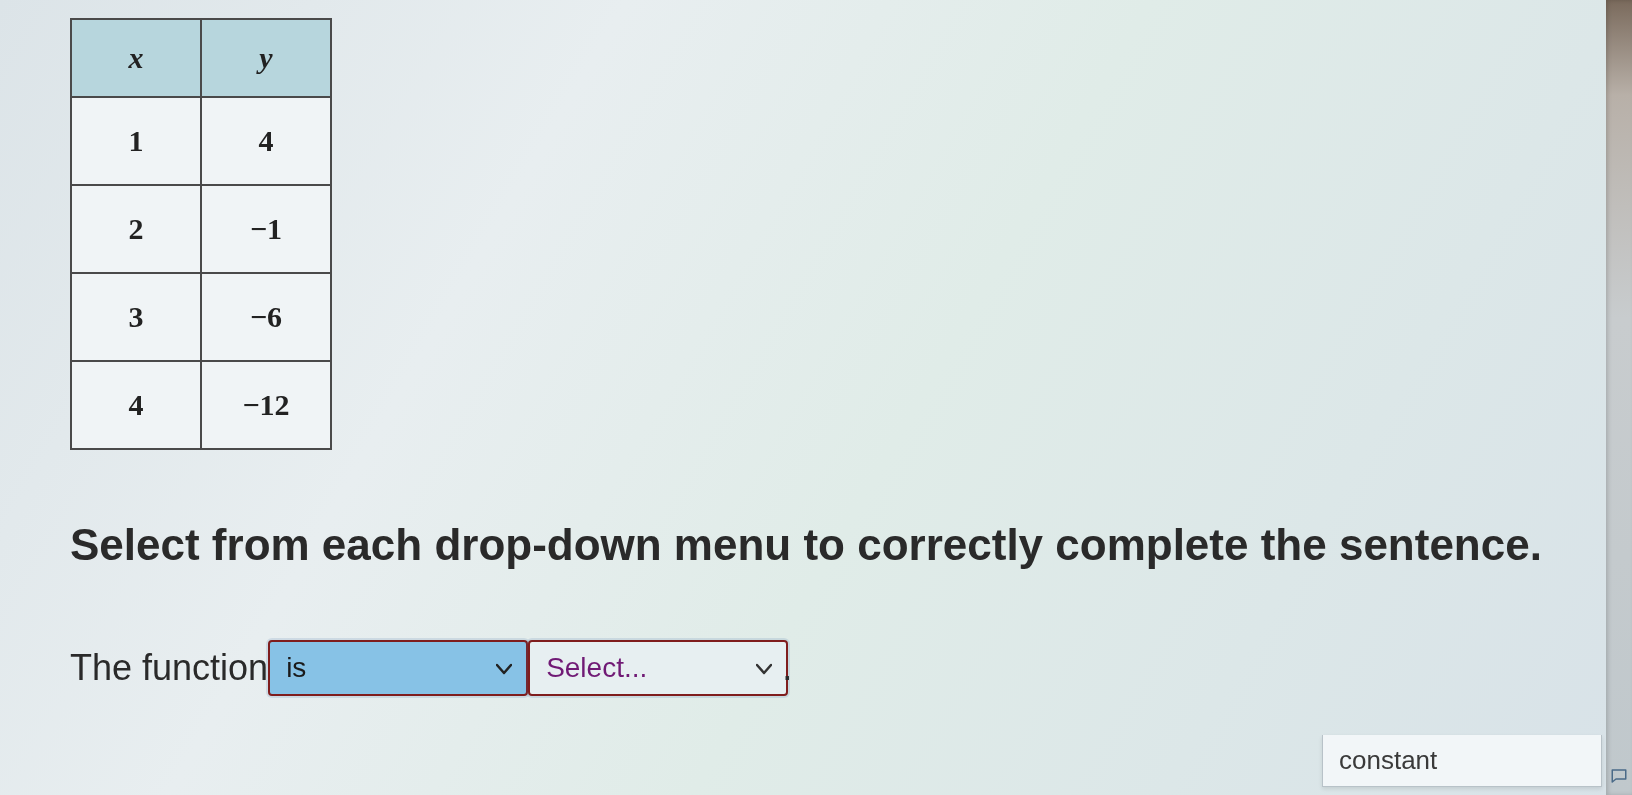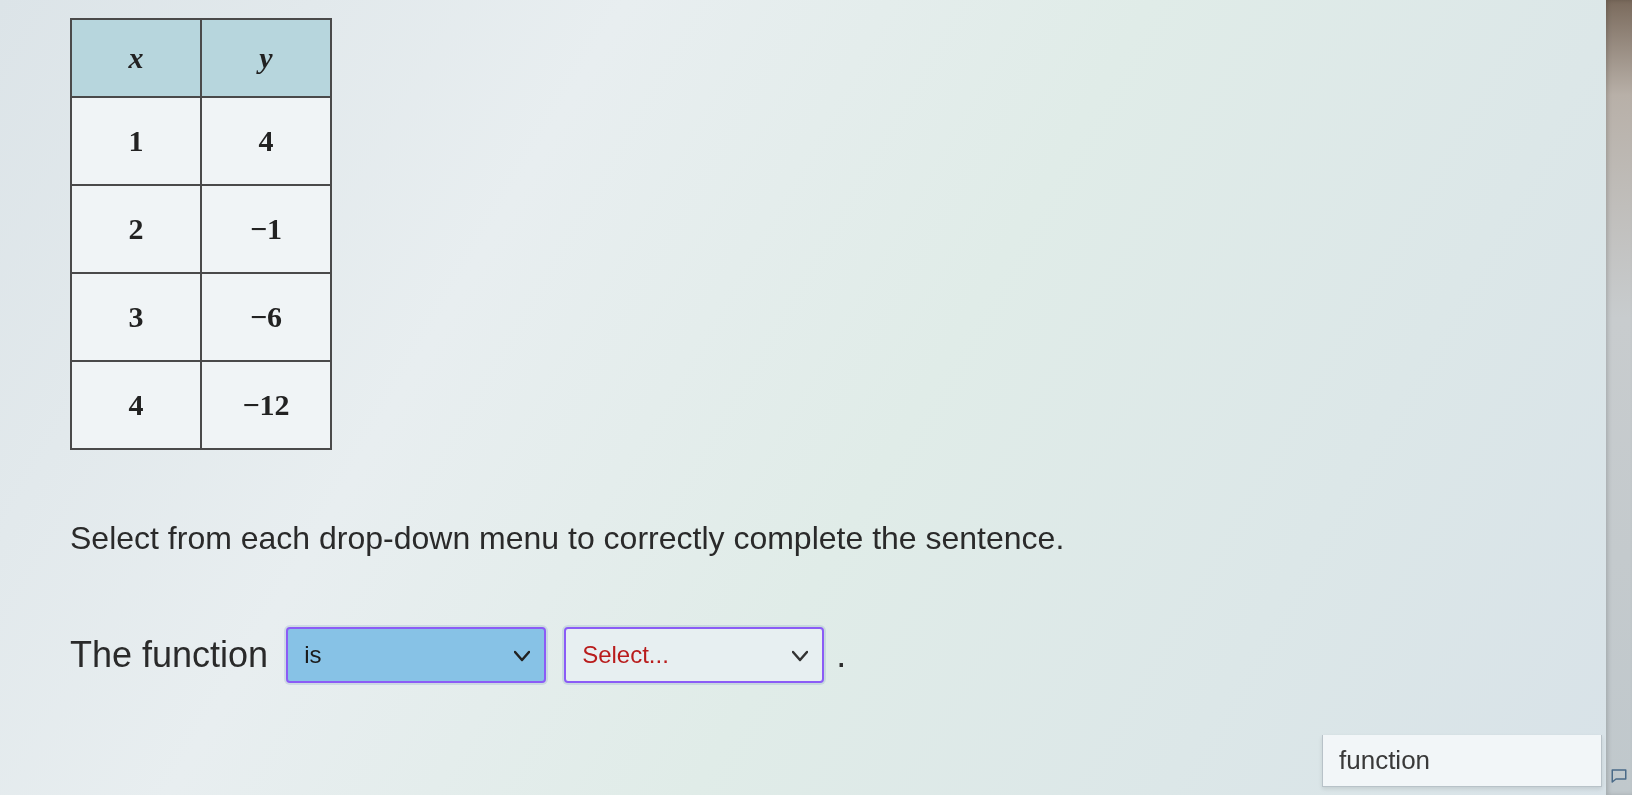--- a/index.html
+++ b/index.html
@@ -39,58 +39,57 @@
     font-family: "Cambria Math", "Times New Roman", serif;
     font-weight: 700;
   }
   table.xy td {
     width: 130px;
     height: 88px;
     font-family: "Cambria Math", "Times New Roman", serif;
   }
   .instruction {
     margin-top: 70px;
-    font-size: 32px;
-    font-weight: 400;
+    font-size: 44px;
+    font-weight: 700;
     color: #2a2a2a;
   }
   .sentence-row {
     margin-top: 70px;
     display: flex;
     align-items: center;
-    gap: 18px;
     font-size: 36px;
     color: #2a2a2a;
     flex-wrap: wrap;
   }
   .dropdown {
     display: inline-flex;
     align-items: center;
     justify-content: space-between;
     height: 56px;
     min-width: 260px;
     padding: 0 14px 0 16px;
-    border: 2px solid #8b5cf6;
+    border: 2px solid #7f1d1d;
     border-radius: 4px;
-    font-size: 24px;
+    font-size: 28px;
     cursor: pointer;
     box-shadow: 0 0 0 2px rgba(59,106,160,0.15);
   }
   .dropdown .chev {
     font-size: 20px;
     color: #333;
     margin-left: 14px;
   }
   .dropdown.filled {
     background: #87c2e6;
     color: #1a1a1a;
   }
   .dropdown.placeholder {
     background: #e7eff1;
-    color: #b91c1c;
+    color: #701a75;
   }
   .period {
     font-size: 36px;
     margin-left: -6px;
   }
   .option-list {
     position: absolute;
     right: 30px;
     bottom: 8px;
     background: #f2f6f8;
@@ -179,21 +178,21 @@
         <svg width="16" height="12" viewBox="0 0 16 12">
             <path d="M1 2 L8 10 L15 2" fill="none" stroke="#333" stroke-width="2.5" stroke-linecap="round" stroke-linejoin="round"></path>
           </svg>
       </span>
     </div>
 
     <span class="period">.</span>
   </div>
 
   <div class="option-list">
-    <div class="option-item">function</div>
+    <div class="option-item">constant</div>
   </div>
 
 </div>
 
 <div class="right-edge"></div>
 <div class="comment-tab">
   <svg width="18" height="18" viewBox="0 0 24 24">
       <path d="M3 4h18v12H8l-5 4V4z" fill="none" stroke="#4a6a88" stroke-width="2" stroke-linejoin="round"></path>
     </svg>
 </div>

